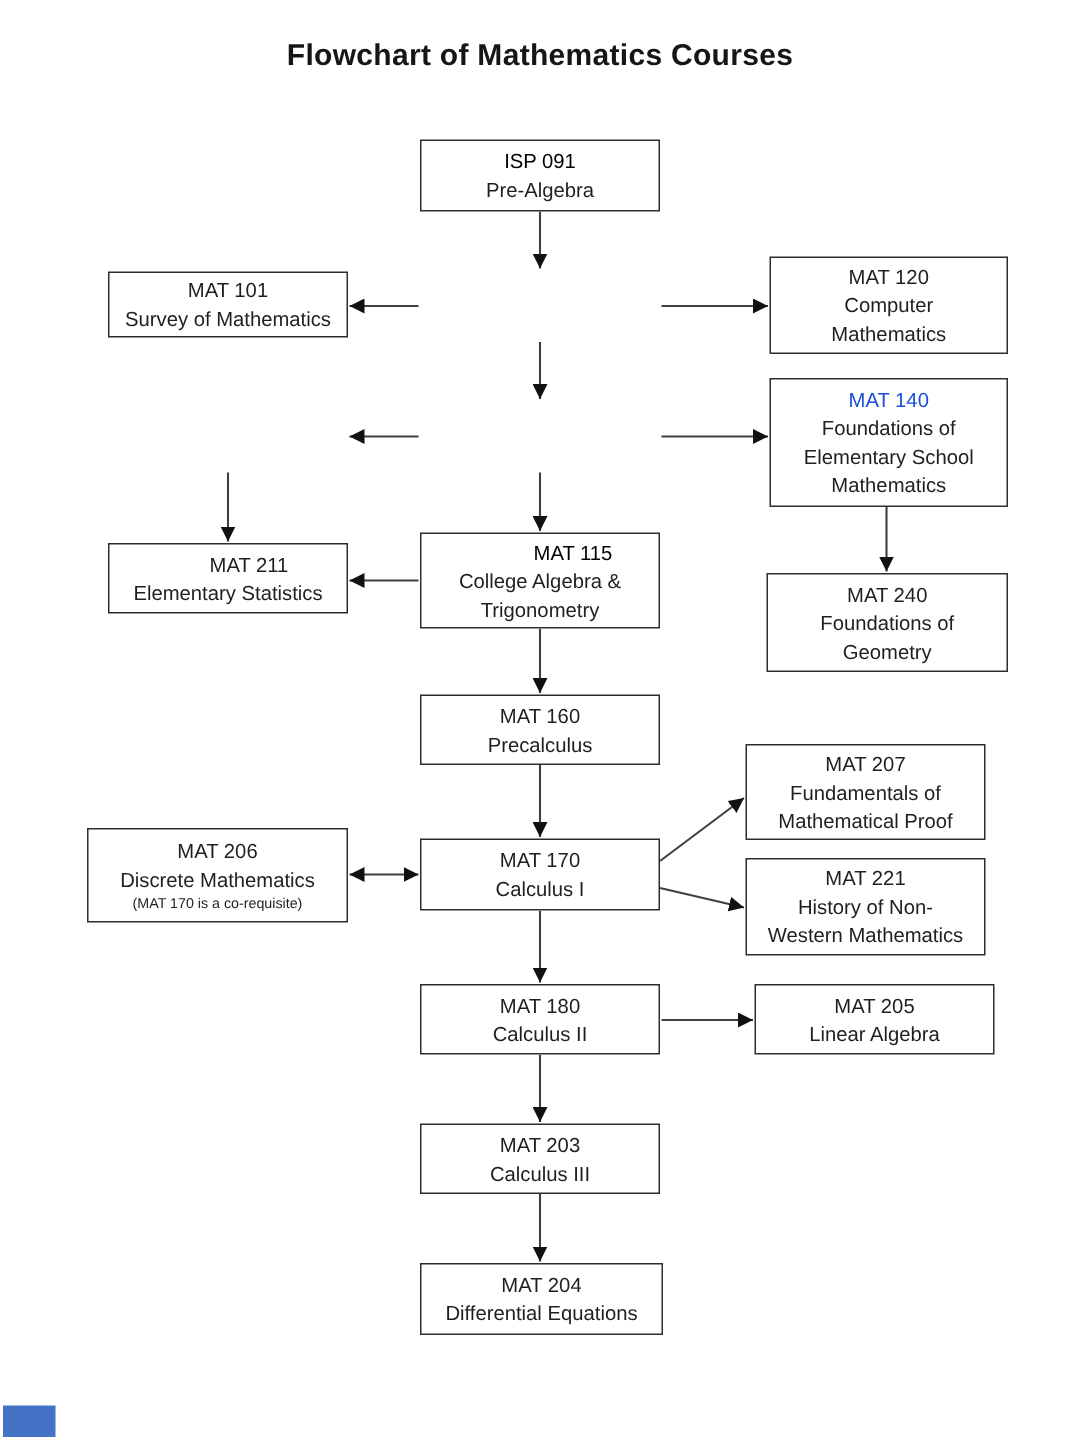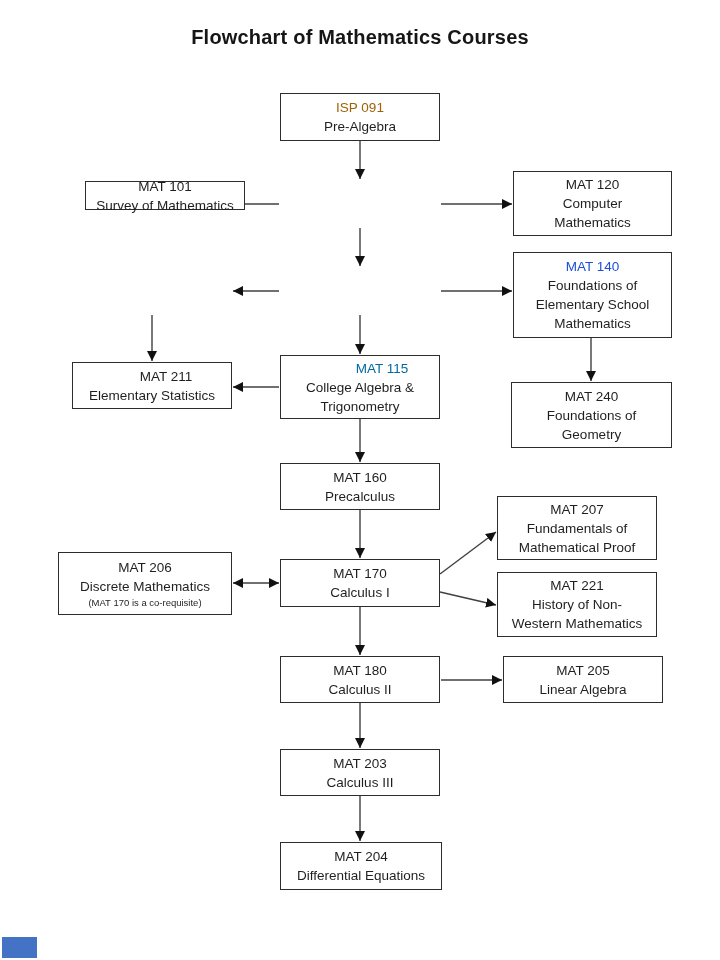--- a/index.html
+++ b/index.html
@@ -82,44 +82,44 @@
       <line x1="440" y1="574" x2="496" y2="532" stroke="#404040" stroke-width="1.4" marker-end="url(#arrow-end)"></line>
       <line x1="440" y1="592" x2="496" y2="605" stroke="#404040" stroke-width="1.4" marker-end="url(#arrow-end)"></line>
       <line x1="360" y1="607" x2="360" y2="655" stroke="#404040" stroke-width="1.4" marker-end="url(#arrow-end)"></line>
       <line x1="441" y1="680" x2="502" y2="680" stroke="#404040" stroke-width="1.4" marker-end="url(#arrow-end)"></line>
       <line x1="360" y1="703" x2="360" y2="748" stroke="#404040" stroke-width="1.4" marker-end="url(#arrow-end)"></line>
       <line x1="360" y1="796" x2="360" y2="841" stroke="#404040" stroke-width="1.4" marker-end="url(#arrow-end)"></line>
     </svg>
 
   <div id="nodes-layer">
       <div class="node" style="left: 280px; top: 93px; width: 160px; height: 48px; border-color: rgb(45, 45, 45);">
-        <div class="line" style="color: #a16207;">ISP 091</div>
+        <div class="line" style="color: #000000;">ISP 091</div>
         <div class="line" style="color: rgb(31, 31, 31);">Pre-Algebra</div>
       </div>
-      <div class="node" style="left: 72px; top: 181px; width: 160px; height: 29px; border-color: rgb(45, 45, 45); margin-left: 13px;">
+      <div class="node" style="left: 72px; top: 181px; width: 160px; height: 44px; border-color: rgb(45, 45, 45);">
         <div class="line" style="color: rgb(31, 31, 31);">MAT 101</div>
         <div class="line" style="color: rgb(31, 31, 31);">Survey of Mathematics</div>
       </div>
       <div class="node" style="left: 513px; top: 171px; width: 159px; height: 65px; border-color: rgb(45, 45, 45);">
         <div class="line" style="color: rgb(31, 31, 31);">MAT 120</div>
         <div class="line" style="color: rgb(31, 31, 31);">Computer</div>
         <div class="line" style="color: rgb(31, 31, 31);">Mathematics</div>
       </div>
       <div class="node" style="left: 513px; top: 252px; width: 159px; height: 86px; border-color: rgb(45, 45, 45);">
         <div class="line" style="color: #1d4ed8; text-align: right;">MAT 140</div>
         <div class="line" style="color: rgb(31, 31, 31);">Foundations of</div>
         <div class="line" style="color: rgb(31, 31, 31);">Elementary School</div>
         <div class="line" style="color: rgb(31, 31, 31);">Mathematics</div>
       </div>
       <div class="node" style="left: 72px; top: 362px; width: 160px; height: 47px; border-color: rgb(45, 45, 45);">
         <div class="line" style="color: rgb(31, 31, 31); padding-left: 28px;">MAT 211</div>
         <div class="line" style="color: rgb(31, 31, 31);">Elementary Statistics</div>
       </div>
       <div class="node" style="left: 280px; top: 355px; width: 160px; height: 64px; border-color: rgb(45, 45, 45);">
-        <div class="line" style="color: #0369a1; padding-left: 44px;">MAT 115</div>
+        <div class="line" style="color: #000000; padding-left: 44px;">MAT 115</div>
         <div class="line" style="color: rgb(31, 31, 31);">College Algebra &amp;</div>
         <div class="line" style="color: rgb(31, 31, 31);">Trigonometry</div>
       </div>
       <div class="node" style="left: 511px; top: 382px; width: 161px; height: 66px; border-color: rgb(45, 45, 45);">
         <div class="line" style="color: rgb(31, 31, 31);">MAT 240</div>
         <div class="line" style="color: rgb(31, 31, 31);">Foundations of</div>
         <div class="line" style="color: rgb(31, 31, 31);">Geometry</div>
       </div>
       <div class="node" style="left: 280px; top: 463px; width: 160px; height: 47px; border-color: rgb(45, 45, 45);">
         <div class="line" style="color: rgb(31, 31, 31);">MAT 160</div>

